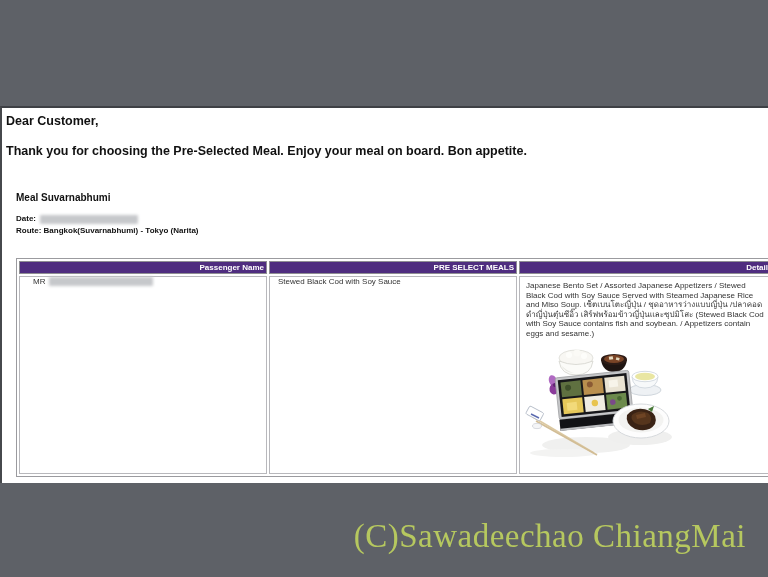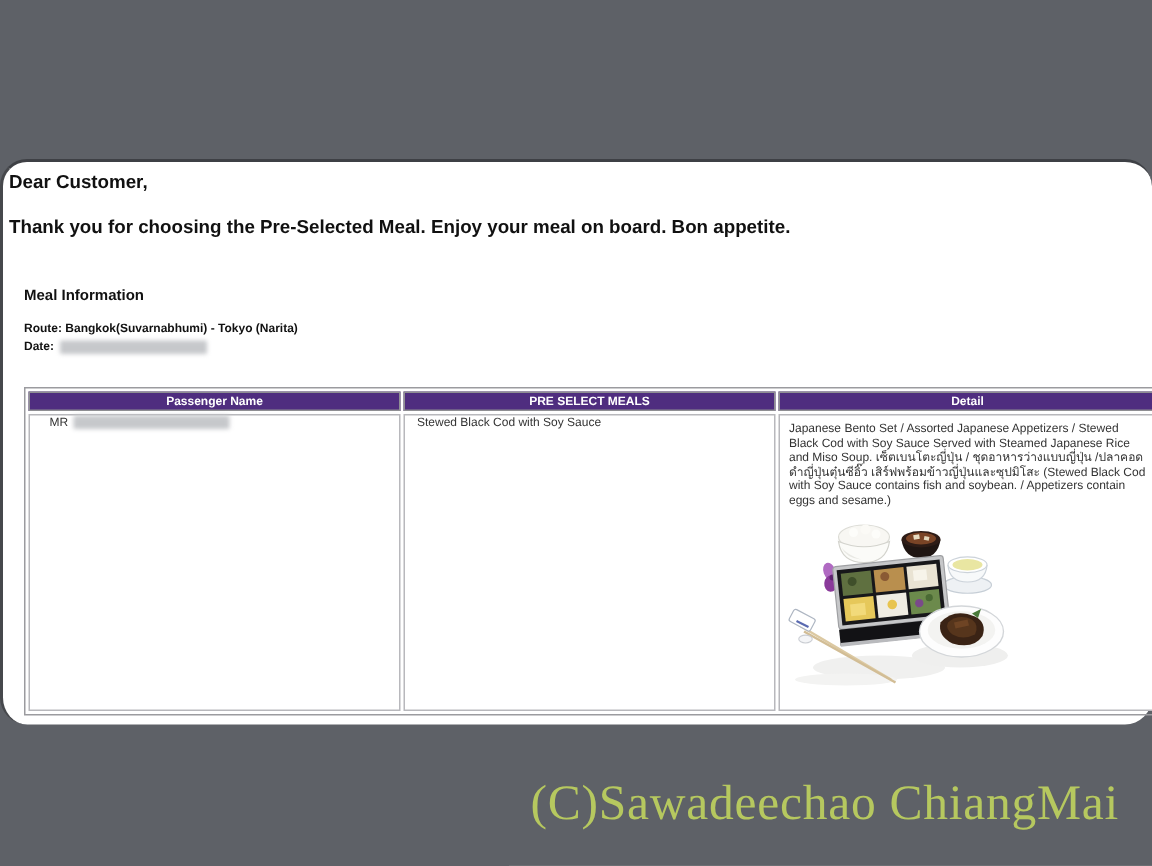--- a/index.html
+++ b/index.html
@@ -8,21 +8,20 @@
     position:relative; width:768px; height:577px; overflow:hidden;
     background:#5e6167;
     font-family:"Liberation Sans", sans-serif;
   }
   
   .doc {
     position:absolute; left:0; top:106px; width:768px; height:377px;
     background:#ffffff;
     border-top:2px solid #3e4045;
     border-left:2px solid #46484c;
-    border-radius:18px;
   }
   .greeting {
     position:absolute; left:4px; top:6px;
     font-size:12.5px; font-weight:bold; color:#111;
   }
   .message {
     position:absolute; left:4px; top:36px;
     font-size:12.5px; font-weight:bold; color:#111;text-align:right;
   }
   .section-title {
@@ -43,21 +42,21 @@
 
   
   table.meal {
     position:absolute; left:14px; top:150px;
     width:752px; table-layout:fixed;
     border-collapse:separate; border-spacing:2px;
     border:1px solid #9b9b9f;
   }
   table.meal th {
     background:#4f2d7f; color:#ffffff;
-    font-size:8px; font-weight:bold; text-align:center;
+    font-size:8px; font-weight:bold; text-align:right;
     height:13px; border:1px solid #8f8f93; padding:0 2px;
   }
   table.meal td {
     background:#ffffff; border:1px solid #b8b8bc;
     height:198px; vertical-align:top; color:#222;
   }
   td.cell-passenger { vertical-align:middle; }
   .passenger-wrap {
     display:flex; align-items:flex-end; padding-left:13px;
     font-size:8px; color:#333;
@@ -82,28 +81,28 @@
 <body>
 
 <div class="screen">
 
   <div class="doc">
 
     <div class="greeting">Dear Customer,</div>
 
     <div class="message">Thank you for choosing the Pre-Selected Meal. Enjoy your meal on board. Bon appetite.</div>
 
-    <div class="section-title">Meal Information</div>
+    <div class="section-title">Meal Suvarnabhumi</div>
 
     <div class="info-block">
-      <div class="info-line">Route: Bangkok(Suvarnabhumi) - Tokyo (Narita)</div>
       <div class="info-line">
         <span>Date:</span>
         <span class="blur-box date-blur"></span>
       </div>
+      <div class="info-line">Route: Bangkok(Suvarnabhumi) - Tokyo (Narita)</div>
     </div>
 
     <table class="meal">
       <colgroup>
         <col style="width:248px">
           <col style="width:248px">
           <col style="width:252px">
       </colgroup>
       <thead>
         <tr>

